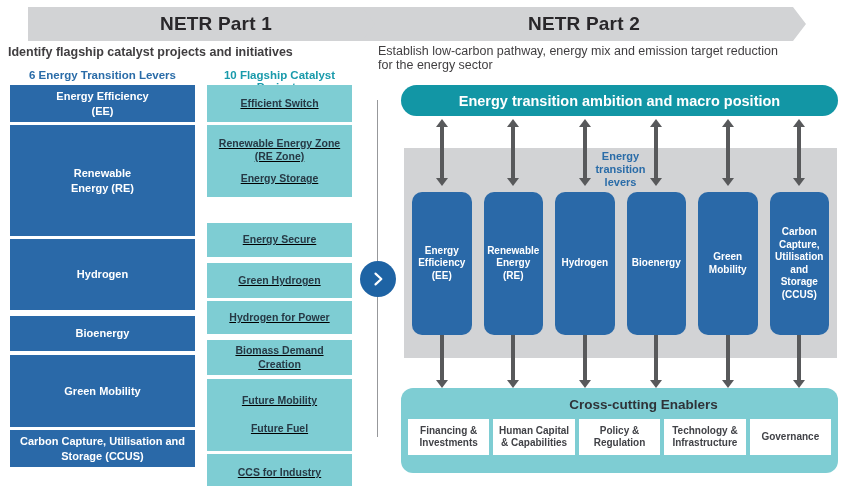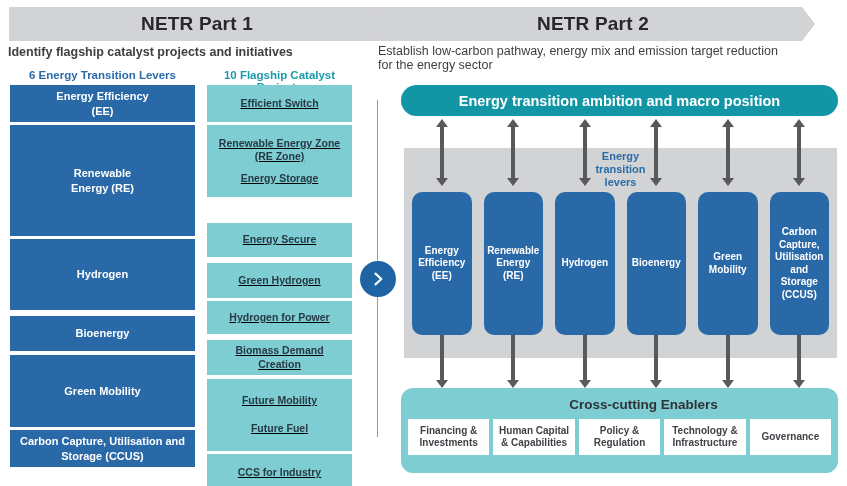--- a/index.html
+++ b/index.html
@@ -17,23 +17,23 @@
   }
   *{box-sizing:border-box;margin:0;padding:0;}
   body{background:#fff;font-family:"Liberation Sans", sans-serif;}
   .stage{position:relative;width:847px;height:486px;background:#fff;overflow:hidden;}
   .preline{white-space:pre-line;}
 
   
   .ribbon{position:absolute;top:7px;height:34px;background:var(--banner-gray);
     display:flex;align-items:center;justify-content:center;
     font-weight:bold;font-size:19px;color:var(--title-dark);letter-spacing:.2px;}
-  .ribbon.p1{left:9px;width:376px;
+  .ribbon.p1{left:28px;width:376px;
     clip-path:polygon(0 0, calc(100% - 13px) 0, 100% 50%, calc(100% - 13px) 100%, 0 100%);justify-content:center;}
-  .ribbon.p2{left:371px;width:444px;
+  .ribbon.p2{left:362px;width:444px;
     clip-path:polygon(0 0, calc(100% - 13px) 0, 100% 50%, calc(100% - 13px) 100%, 0 100%, 13px 50%);justify-content:center;}
 
   .subtitle{position:absolute;font-size:12.5px;color:var(--subtitle);line-height:1.15;}
   .subtitle.p1{left:8px;top:45px;width:360px;font-weight:bold;}
   .subtitle.p2{left:378px;top:44px;width:452px;}
 
   
   .colhead{position:absolute;top:69px;font-size:11.5px;font-weight:bold;text-align:center;}
   .colhead.levers{left:10px;width:185px;color:var(--blue-text);}
   .colhead.projects{left:207px;width:145px;color:var(--teal-text);}

